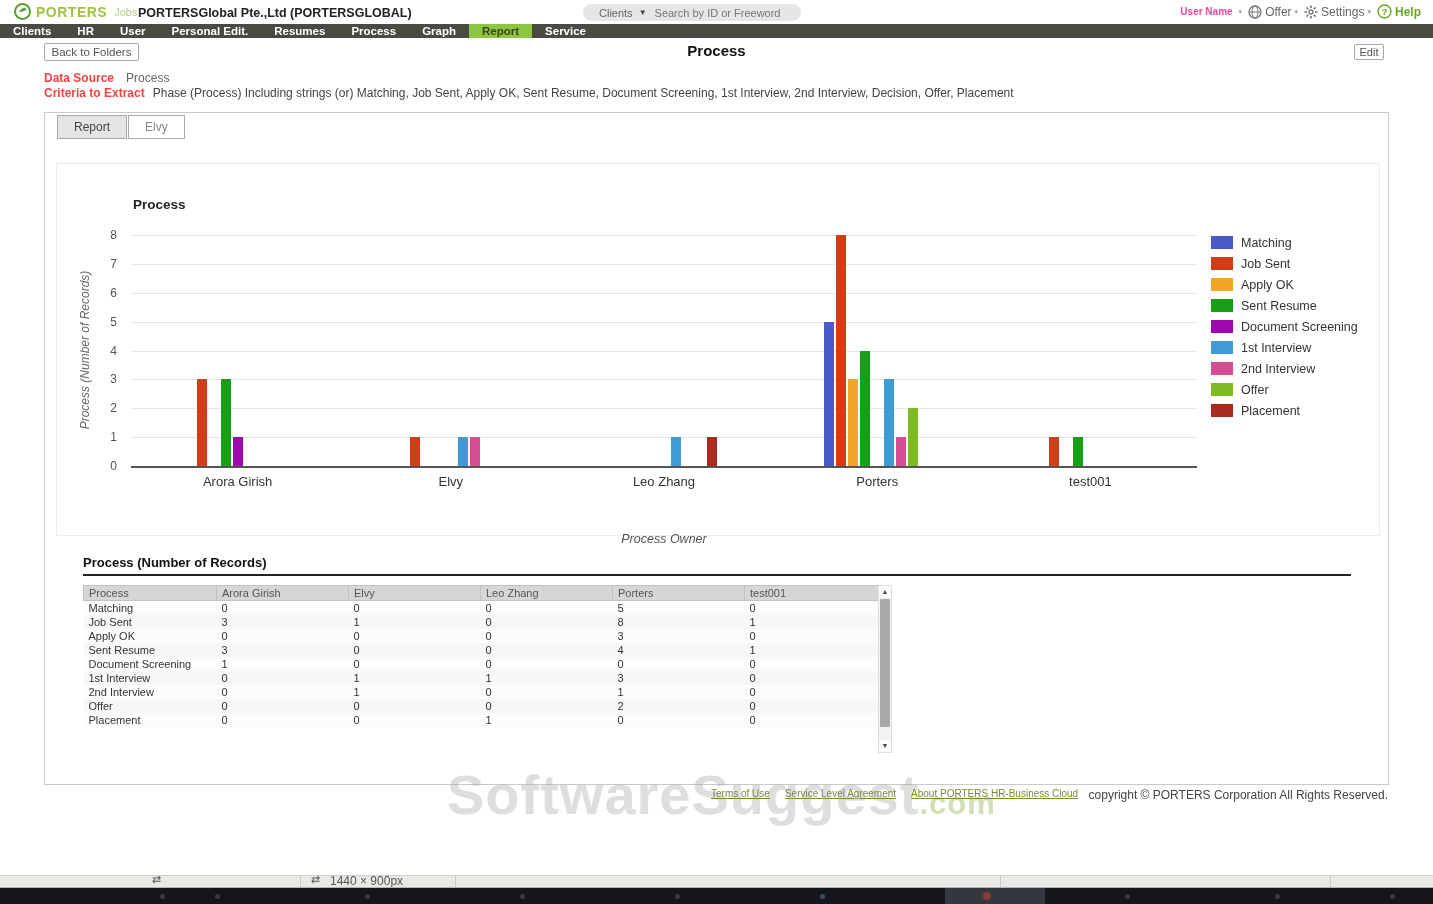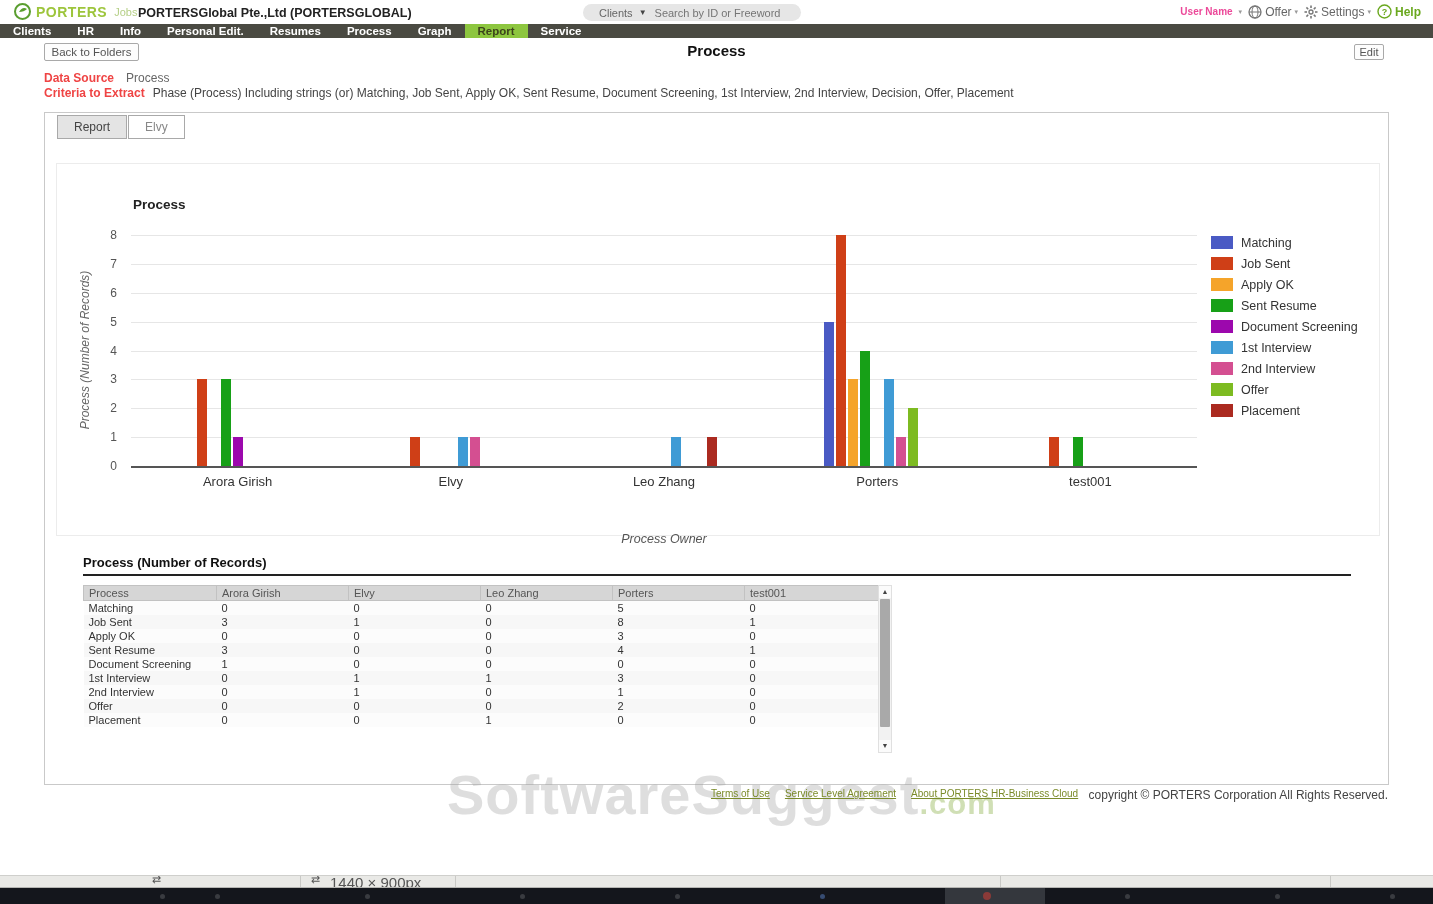--- a/index.html
+++ b/index.html
@@ -97,21 +97,21 @@
   .watermark { position:absolute; left:447px; top:762px; z-index:2; pointer-events:none;
                font-size:56px; font-weight:bold; letter-spacing:1px; white-space:nowrap;
                color:rgba(160,160,160,0.35); }
   .watermark .wm-suffix { font-size:31px; color:rgba(150,185,90,0.45);text-align:center; }
 
   
   .devbar { position:absolute; left:0; top:875px; width:100%; height:13px; background:#e9e9e6;
             border-top:1px solid #cfcfcc; border-bottom:1px solid #b5b5b2; overflow:hidden; }
   .devbar-sep { position:absolute; top:0; width:1px; height:13px; background:#c9c9c6; }
   .dev-icon { position:absolute; top:-3px; font-size:11px; color:#555; }
-  .dev-dim { position:absolute; top:-2px; font-size:15px; color:#555; }
+  .dev-dim { position:absolute; top:-2px; font-size:12px; color:#555; }
   .taskbar { position:absolute; left:0; top:888px; width:100%; height:16px; background:#14161c; }
   .tb-dot { position:absolute; top:6px; width:5px; height:5px; border-radius:50%;
             background:rgba(255,255,255,0.16); }
   .tb-active { position:absolute; left:945px; top:0; width:100px; height:16px; background:#34373d; }
   .tb-reddot { position:absolute; left:983px; top:4px; width:8px; height:8px; border-radius:50%;
                background:#8a3a38; }
 </style>
 </head>
 <body>
 
@@ -167,21 +167,21 @@
         <text x="7.5" y="11" text-anchor="middle" font-size="9" fill="#6aa81e" font-family="Liberation Sans, sans-serif" font-weight="bold">?</text>
       </svg>
       <span>Help</span>
     </span>
   </div>
 </div>
 
 <div class="nav" id="nav">
     <div class="nav-item">Clients</div>
     <div class="nav-item">HR</div>
-    <div class="nav-item">Info</div>
+    <div class="nav-item">User</div>
     <div class="nav-item">Personal Edit.</div>
     <div class="nav-item">Resumes</div>
     <div class="nav-item">Process</div>
     <div class="nav-item">Graph</div>
     <div class="nav-item active">Report</div>
     <div class="nav-item">Service</div>
   </div>
 
 <button class="btn back-btn">Back to Folders</button>
 <div class="page-title">Process</div>

